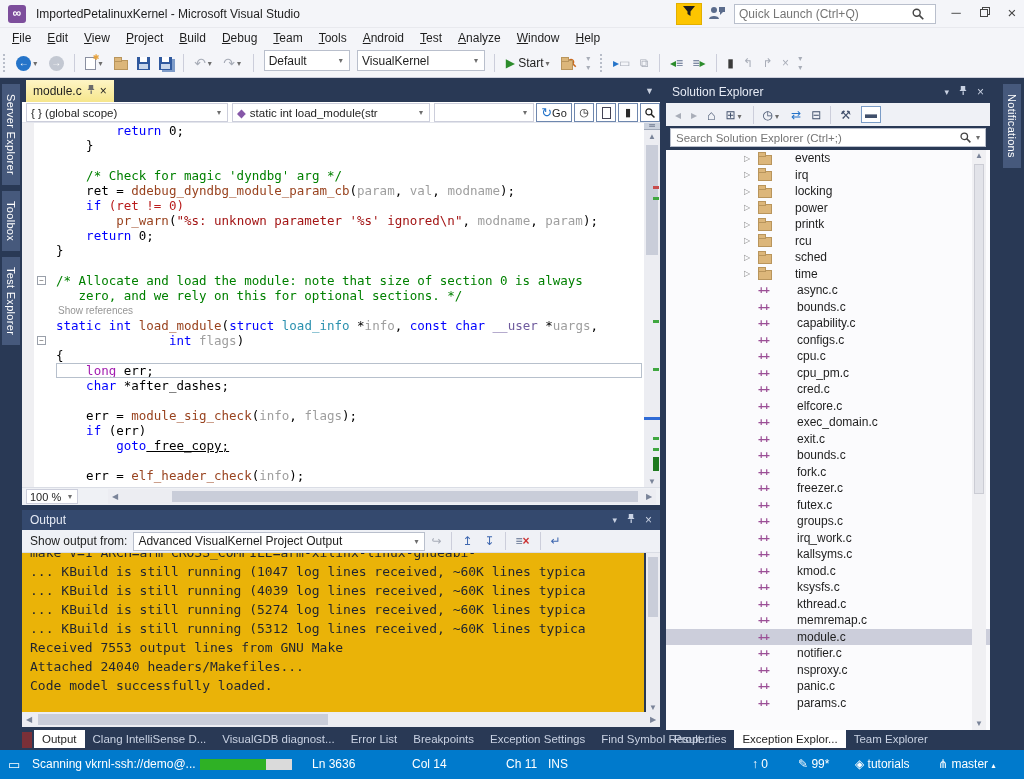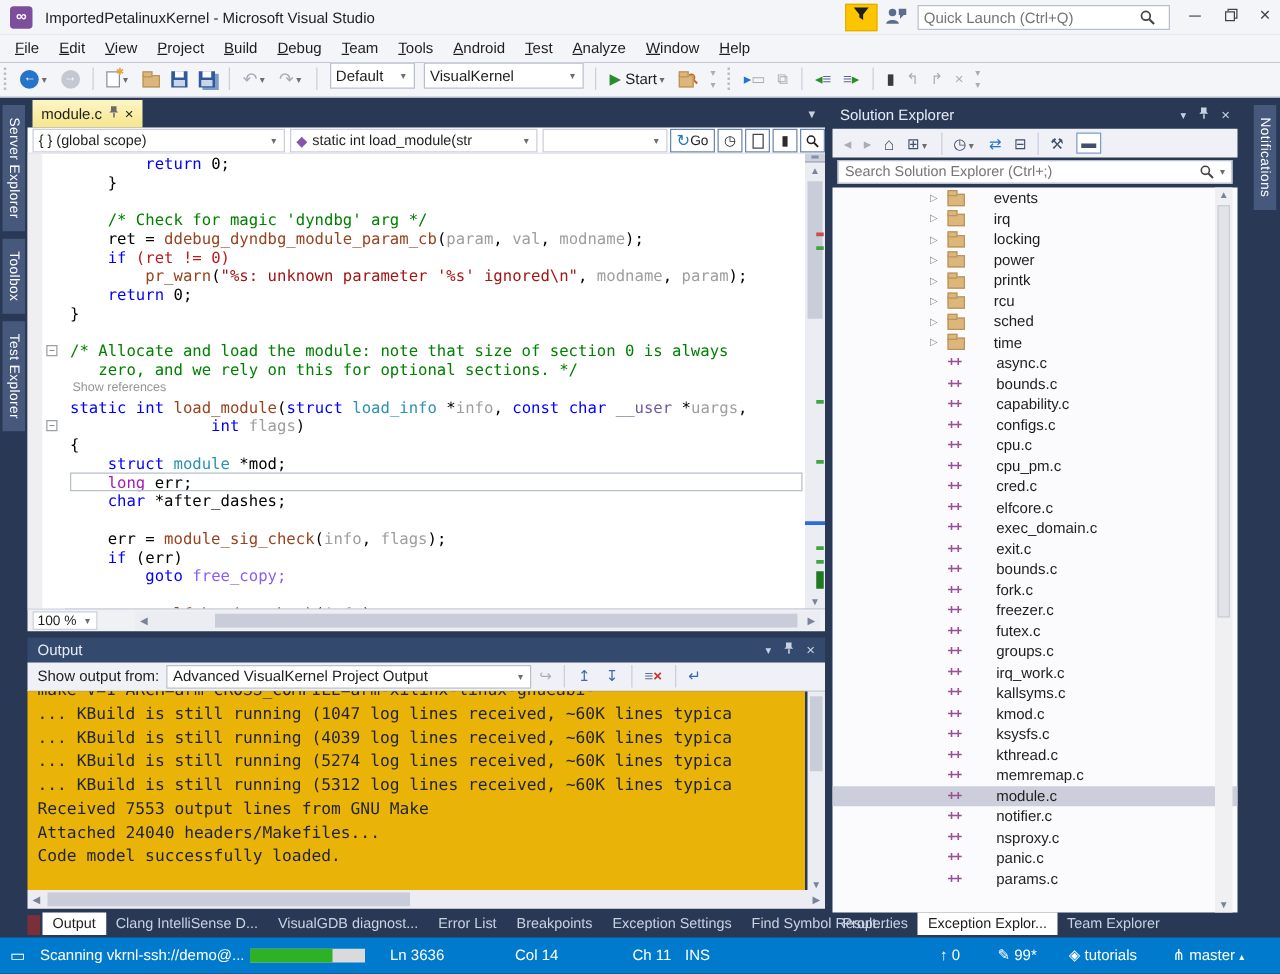--- a/index.html
+++ b/index.html
@@ -178,21 +178,21 @@
   <span class="tb-sep"></span>
   <span class="tb">
       <span class="gr" style="font-size:14px">↶</span>
       <span class="tb-caret">▾</span>
     </span>
   <span class="tb">
       <span class="gr" style="font-size:14px">↷</span>
       <span class="tb-caret">▾</span>
     </span>
   <span class="tb-sep"></span>
-  <span class="combo" style="width:68px">
+  <span class="combo" style="width:86px">
       <span class="cv">Default</span>
       <span class="tb-caret">▾</span>
     </span>
   <span class="combo" style="width:128px">
       <span class="cv">VisualKernel</span>
       <span class="tb-caret">▾</span>
     </span>
   <span class="tb-sep"></span>
   <span class="tb"><span class="grn">▶</span>&nbsp;<span>Start</span><span class="tb-caret">▾</span></span>
   <span class="tb">
@@ -300,27 +300,26 @@
       <div class="code-line"><span style="color: rgb(0, 0, 0);">        </span><span style="color: rgb(153, 67, 31);">pr_warn</span><span style="color: rgb(0, 0, 0);">(</span><span style="color: rgb(163, 21, 21);">"%s: unknown parameter '%s' ignored\n"</span><span style="color: rgb(0, 0, 0);">, </span><span style="color: rgb(158, 158, 158);">modname</span><span style="color: rgb(0, 0, 0);">, </span><span style="color: rgb(158, 158, 158);">param</span><span style="color: rgb(0, 0, 0);">);</span></div>
       <div class="code-line"><span style="color: rgb(0, 0, 0);">    </span><span style="color: rgb(0, 0, 255);">return</span><span style="color: rgb(0, 0, 0);"> 0;</span></div>
       <div class="code-line"><span style="color: rgb(0, 0, 0);">}</span></div>
       <div class="code-line"></div>
       <div class="code-line"><span style="color: rgb(0, 128, 0);">/* Allocate and load the module: note that size of section 0 is always</span></div>
       <div class="code-line"><span style="color: rgb(0, 128, 0);">   zero, and we rely on this for optional sections. */</span></div>
       <div class="code-line lens">Show references</div>
       <div class="code-line"><span style="color: rgb(0, 0, 255);">static</span><span style="color: rgb(0, 0, 0);"> </span><span style="color: rgb(0, 0, 255);">int</span><span style="color: rgb(0, 0, 0);"> </span><span style="color: rgb(153, 67, 31);">load_module</span><span style="color: rgb(0, 0, 0);">(</span><span style="color: rgb(0, 0, 255);">struct</span><span style="color: rgb(0, 0, 0);"> </span><span style="color: rgb(43, 145, 175);">load_info</span><span style="color: rgb(0, 0, 0);"> *</span><span style="color: rgb(158, 158, 158);">info</span><span style="color: rgb(0, 0, 0);">, </span><span style="color: rgb(0, 0, 255);">const</span><span style="color: rgb(0, 0, 0);"> </span><span style="color: rgb(0, 0, 255);">char</span><span style="color: rgb(0, 0, 0);"> </span><span style="color: rgb(111, 91, 158);">__user</span><span style="color: rgb(0, 0, 0);"> *</span><span style="color: rgb(158, 158, 158);">uargs</span><span style="color: rgb(0, 0, 0);">,</span></div>
       <div class="code-line"><span style="color: rgb(0, 0, 0);">               </span><span style="color: rgb(0, 0, 255);">int</span><span style="color: rgb(0, 0, 0);"> </span><span style="color: rgb(158, 158, 158);">flags</span><span style="color: rgb(0, 0, 0);">)</span></div>
       <div class="code-line"><span style="color: rgb(0, 0, 0);">{</span></div>
-      <div class="code-line"><span style="color: rgb(0, 0, 0);">    </span><span style="color: rgb(0, 0, 255);">struct</span><span style="color: rgb(0, 0, 0);"> </span><span style="color: rgb(43, 145, 175);">module</span><span style="color: rgb(0, 0, 0);"> *mod;</span></div>
       <div class="code-line current"><span style="color: rgb(0, 0, 0);">    </span><span style="color: #a21caf;">long</span><span style="color: rgb(0, 0, 0);"> err;</span></div>
       <div class="code-line"><span style="color: rgb(0, 0, 0);">    </span><span style="color: rgb(0, 0, 255);">char</span><span style="color: rgb(0, 0, 0);"> *after_dashes;</span></div>
       <div class="code-line"></div>
       <div class="code-line"><span style="color: rgb(0, 0, 0);">    err = </span><span style="color: rgb(153, 67, 31);">module_sig_check</span><span style="color: rgb(0, 0, 0);">(</span><span style="color: rgb(158, 158, 158);">info</span><span style="color: rgb(0, 0, 0);">, </span><span style="color: rgb(158, 158, 158);">flags</span><span style="color: rgb(0, 0, 0);">);</span></div>
       <div class="code-line"><span style="color: rgb(0, 0, 0);">    </span><span style="color: rgb(0, 0, 255);">if</span><span style="color: rgb(0, 0, 0);"> (err)</span></div>
-      <div class="code-line"><span style="color: rgb(0, 0, 0);">        </span><span style="color: rgb(0, 0, 255);">goto</span><span style="color: #8b5cf6;"> free_copy;</span></div>
+      <div class="code-line"><span style="color: rgb(0, 0, 0);">        </span><span style="color: rgb(0, 0, 255);">goto</span><span style="color: #000000; text-decoration: underline;"> free_copy;</span></div>
       <div class="code-line"></div>
       <div class="code-line"><span style="color: rgb(0, 0, 0);">    err = </span><span style="color: rgb(153, 67, 31);">elf_header_check</span><span style="color: rgb(0, 0, 0);">(</span><span style="color: rgb(158, 158, 158);">info</span><span style="color: rgb(0, 0, 0);">);</span></div>
     </div>
 </div>
 <div class="abs" id="ed-vscroll">
   <div class="split">═</div>
   <div class="arr" style="top:8px">▲</div>
   <div id="ed-thumb"></div>
   <div id="scroll-marks">
       <div class="smark" style="top: 63px; left: 9px; width: 6px; height: 3px; background: rgb(200, 76, 76);"></div>

